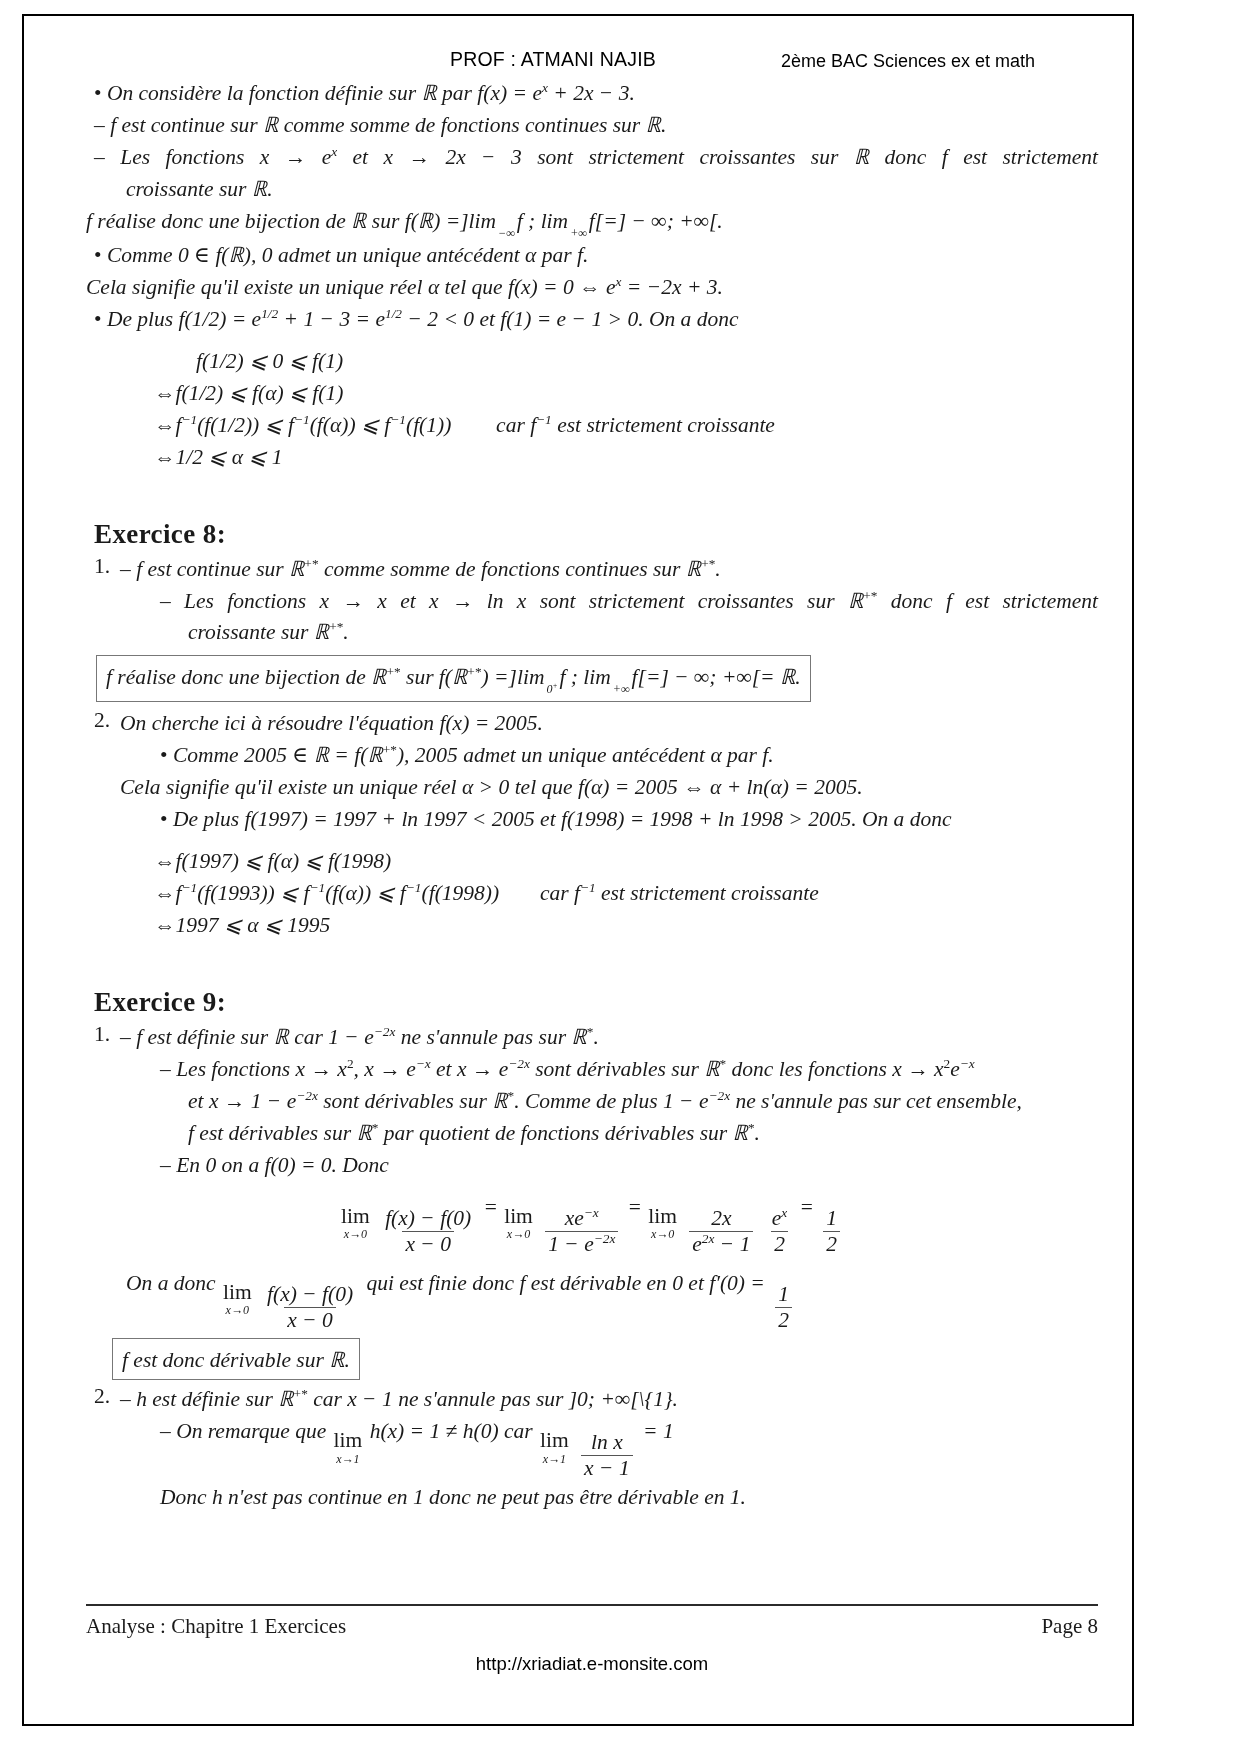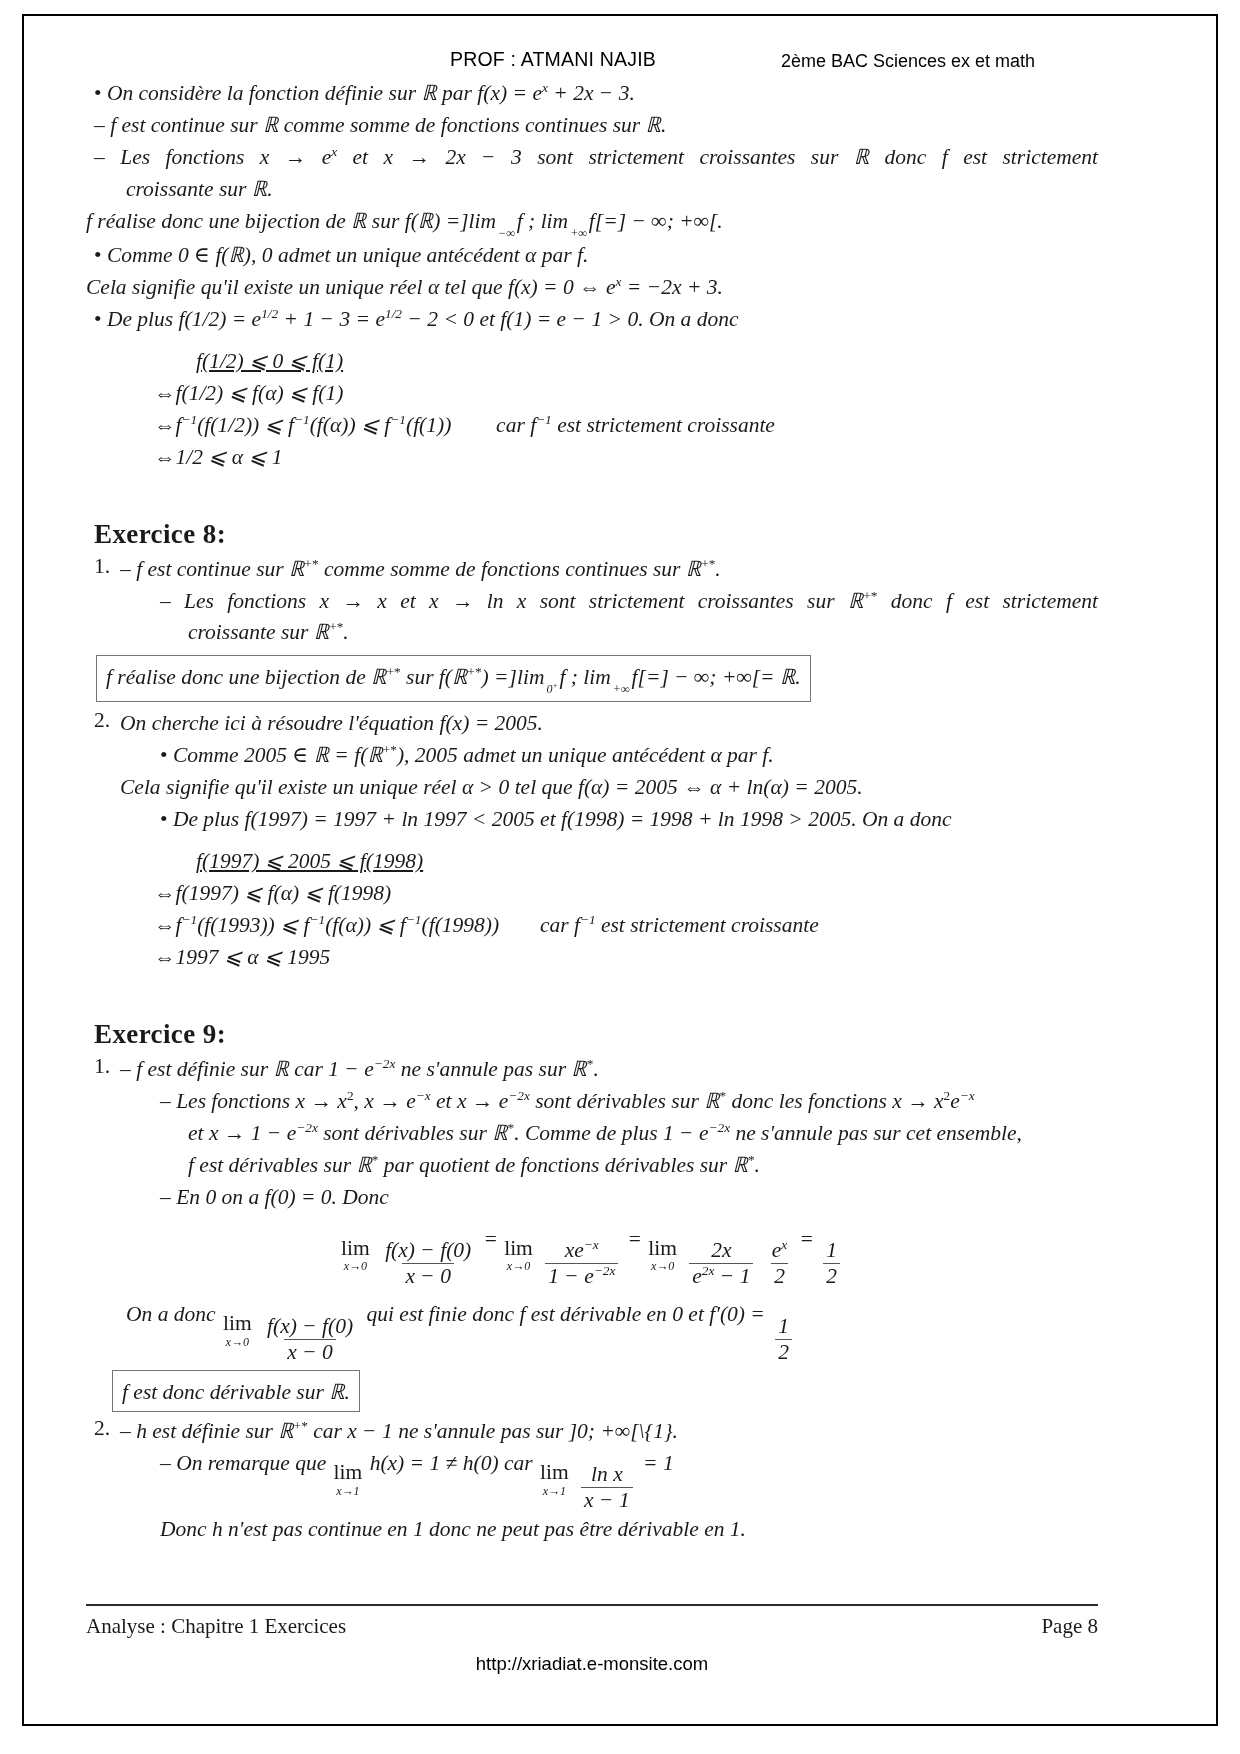--- a/index.html
+++ b/index.html
@@ -14,21 +14,21 @@
     color: #1a1a1a;
     position: relative;
     overflow: hidden;
   }
 
   
   .page-frame {
     position: absolute;
     left: 22px;
     top: 14px;
-    width: 1196px;
+    width: 1112px;
     height: 1712px;
     border: 2px solid #000;
     box-sizing: border-box;
     background: #fff;
   }
 
   .page-inner {
     position: absolute;
     left: 62px;
     top: 28px;
@@ -81,21 +81,21 @@
     text-align: justify;
     text-align-last: justify;
     white-space: normal;
   }
 
   .bullet-line { padding-left: 8px; }
   .dash-line   { padding-left: 8px; }
   .indent1 { padding-left: 40px; }
   .indent2 { padding-left: 68px; }
   .indent4 { padding-left: 128px; }
-  .indent-eq { padding-left: 110px; text-decoration: underline; }
+  .indent-eq { padding-left: 110px; }
   .gap-sm { height: 10px; }
 
   
   .mi { font-style: italic; }
   .mrm { font-style: normal; }
   sup.sp { font-size: 0.62em; vertical-align: super; line-height: 0; }
 
   
   .lim {
     display: inline-flex;
@@ -286,23 +286,20 @@
         </div>
         <div class="line indent1">
           <span>•</span>
           <span class="mi">De plus f(1997) = 1997 + ln 1997 &lt; 2005 et f(1998) = 1998 + ln 1998 &gt; 2005. On a donc</span>
         </div>
       </div>
     </div>
 
     <div class="gap-sm"></div>
 
-    <div class="line indent-eq">
-      <span class="mi">f(1997) ⩽ 2005 ⩽ f(1998)</span>
-    </div>
     <div class="line indent2">
       <span class="mi">⇔f(1997) ⩽ f(α) ⩽ f(1998)</span>
     </div>
     <div class="line indent2">
       <span class="mi">⇔f</span><sup class="sp mi">−1</sup><span class="mi">(f(1993)) ⩽ f</span><sup class="sp mi">−1</sup><span class="mi">(f(α)) ⩽ f</span><sup class="sp mi">−1</sup><span class="mi">(f(1998))</span>
       <span style="display:inline-block;width:30px;"></span>
       <span class="mi">car f</span><sup class="sp mi">−1</sup><span class="mi"> est strictement croissante</span>
     </div>
     <div class="line indent2">
       <span class="mi">⇔1997 ⩽ α ⩽ 1995</span>

